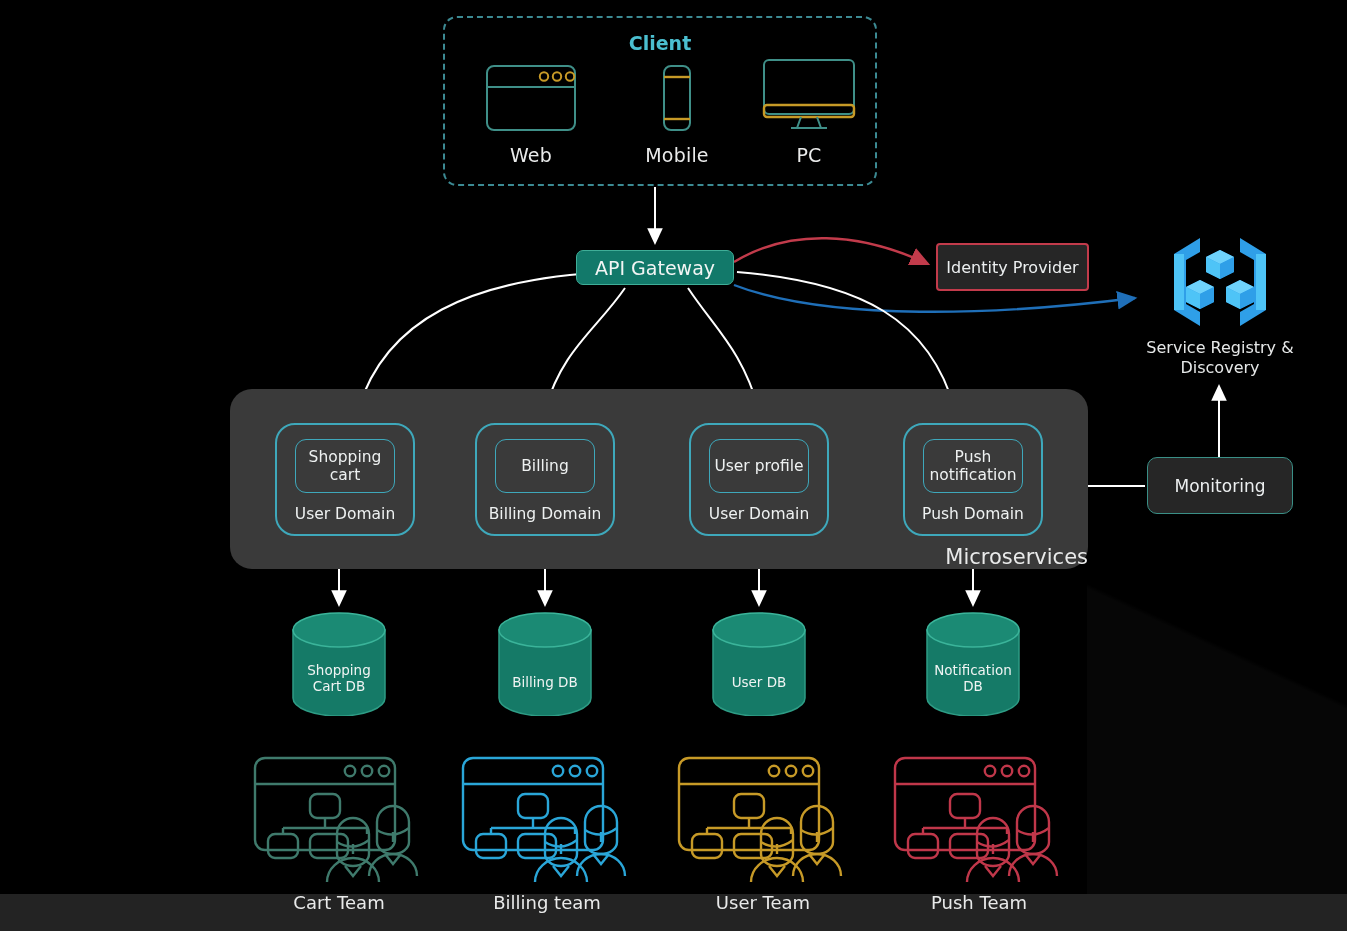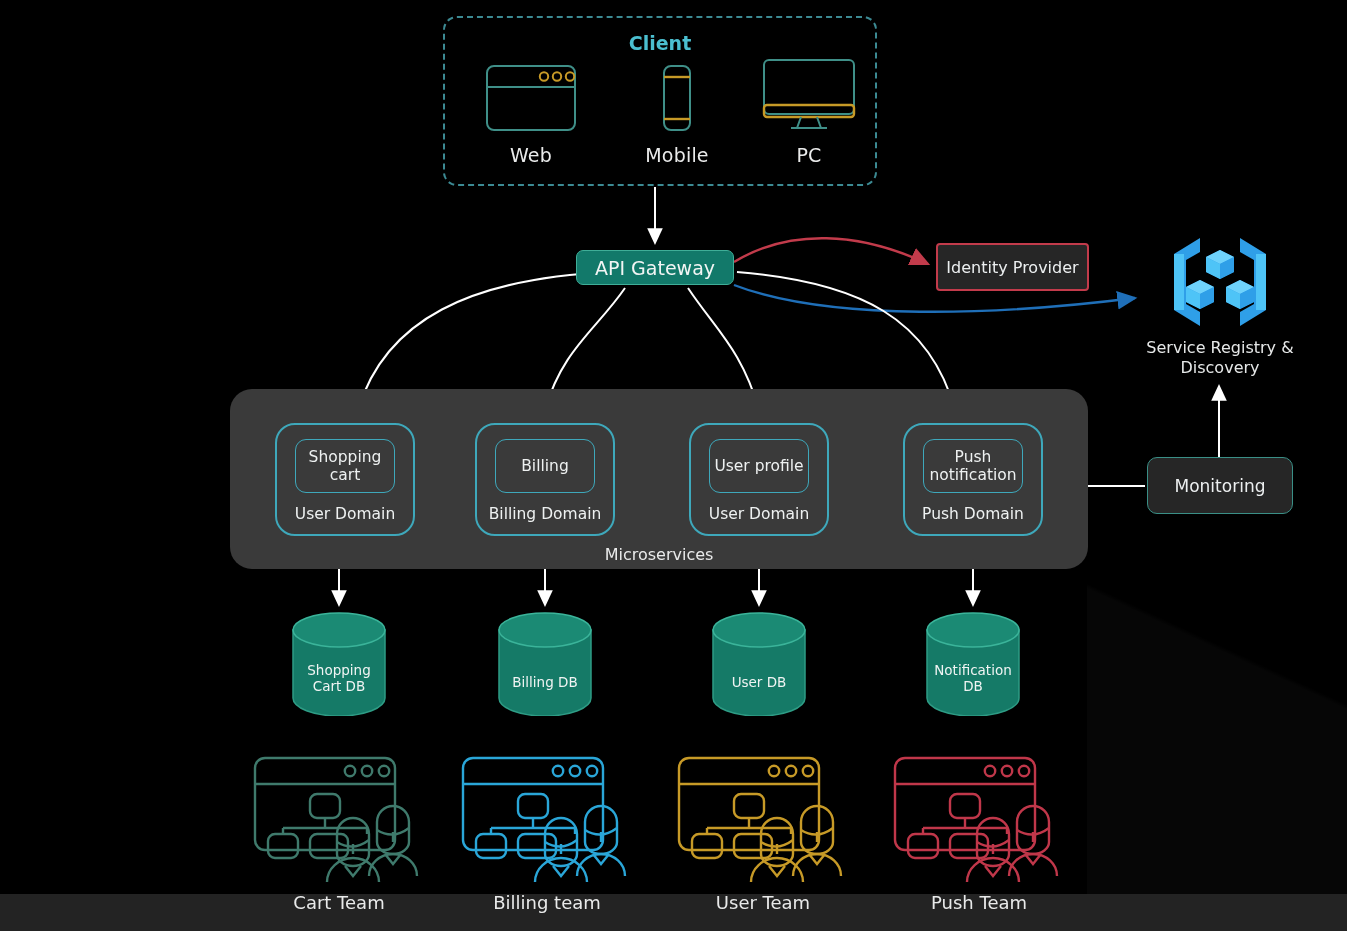--- a/index.html
+++ b/index.html
@@ -83,22 +83,22 @@
   }
 
   
   #microservices-panel {
     left: 230px; top: 389px; width: 858px; height: 180px;
     background: #3a3a3a;
     border-radius: 22px;
   }
   #microservices-label {
     left: 230px; top: 545px; width: 858px;
-    text-align: center;
-    color: #e9eaea; font-size: 16px;
+    text-align: right;
+    color: #e9eaea; font-size: 21px;
   }
   .domain-box {
     position: absolute; top: 423px; width: 140px; height: 113px;
     border: 2px solid #3ea8bb;
     border-radius: 20px;
     background: transparent;
   }
   .domain-inner {
     position: absolute; left: 50%; transform: translateX(-50%);
     top: 14px; width: 100px; height: 54px;

